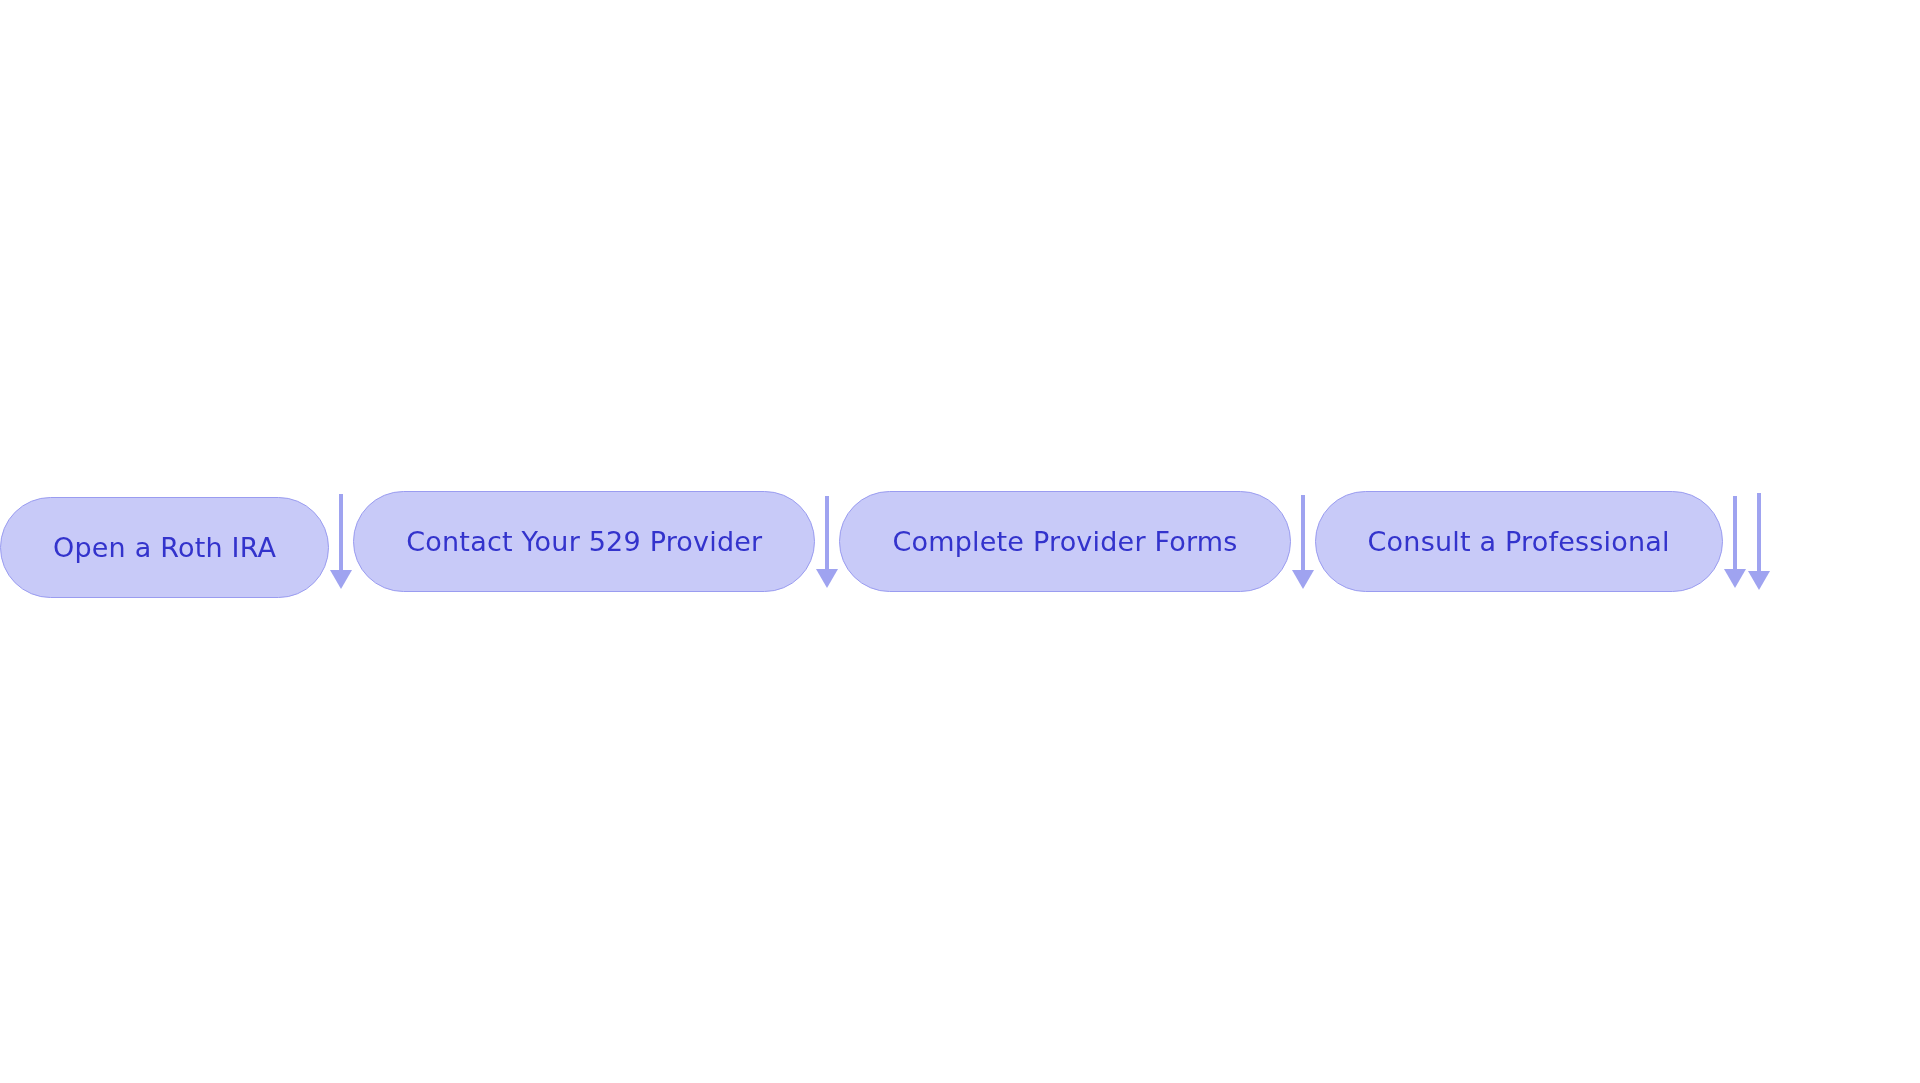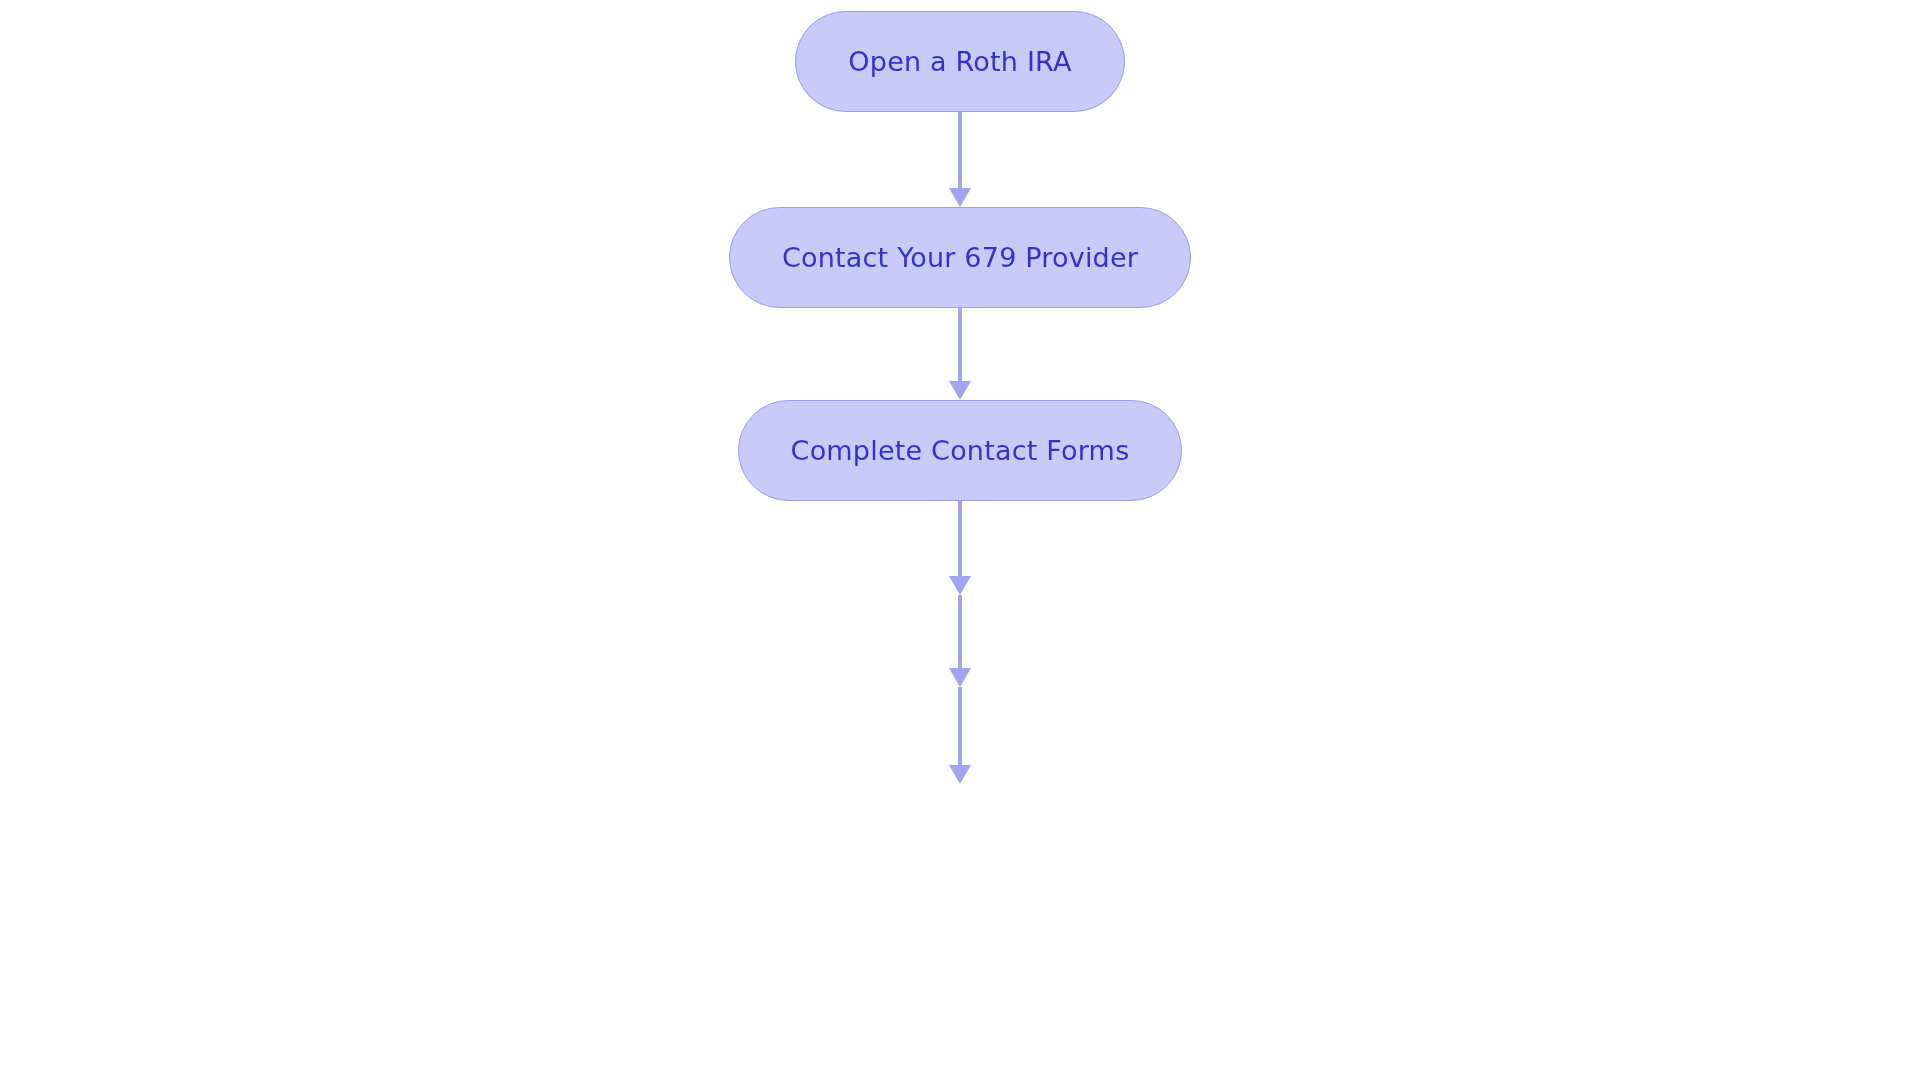--- a/index.html
+++ b/index.html
@@ -22,21 +22,21 @@
     background: #ffffff;
   }
 
   .flow-column {
     position: absolute;
     left: 0;
     top: 0;
     width: 1920px;
     height: 1083px;
     display: flex;
-    flex-direction: column;
+    flex-direction: row;
     align-items: center;
     justify-content: flex-start;
   }
 
   .node {
     box-sizing: border-box;
     background: #c8caf8;
     border: 1.6px solid #9a9cf0;
     border-radius: 999px;
     color: #3333cc;
@@ -92,37 +92,40 @@
     <div class="node n0">
       <span>Open a Roth IRA</span>
     </div>
 
     <div class="connector c0">
       <div class="stem"></div>
       <div class="head"></div>
     </div>
 
     <div class="node n1">
-      <span>Contact Your 679 Provider</span>
+      <span>Contact Your 529 Provider</span>
     </div>
 
     <div class="connector c1">
       <div class="stem"></div>
       <div class="head"></div>
     </div>
 
     <div class="node n2">
-      <span>Complete Contact Forms</span>
+      <span>Complete Provider Forms</span>
     </div>
 
     <div class="connector c2">
       <div class="stem"></div>
       <div class="head"></div>
     </div>
 
+    <div class="node n3">
+      <span>Consult a Professional</span>
+    </div>
 
     <div class="connector c3">
       <div class="stem"></div>
       <div class="head"></div>
     </div>
 
 
     <div class="connector c4">
       <div class="stem"></div>
       <div class="head"></div>

